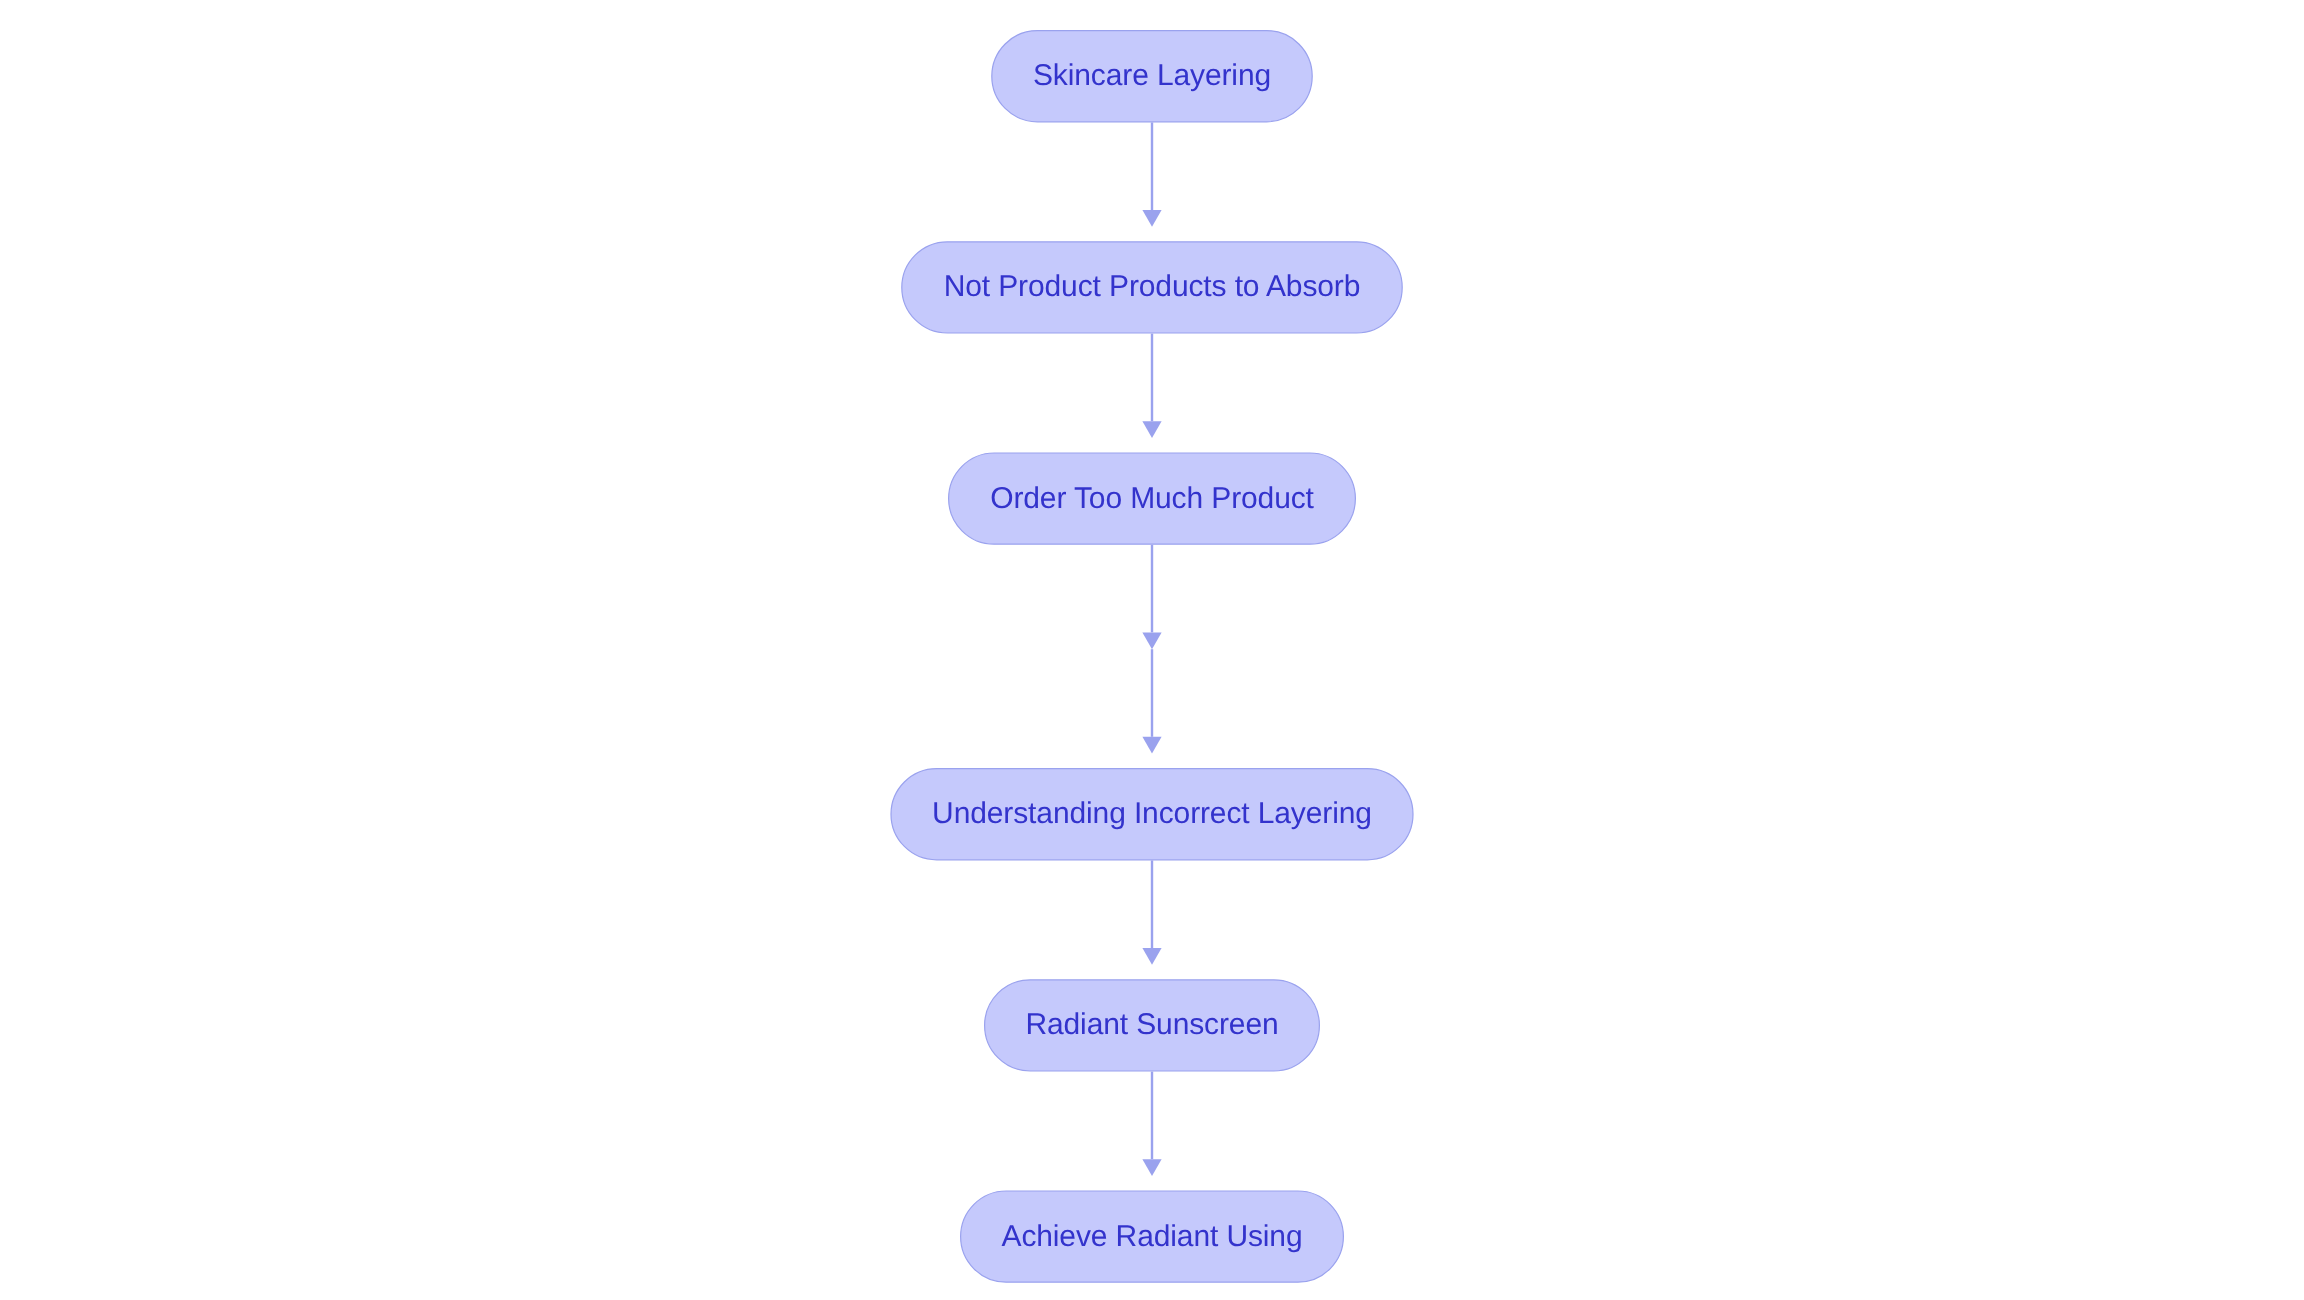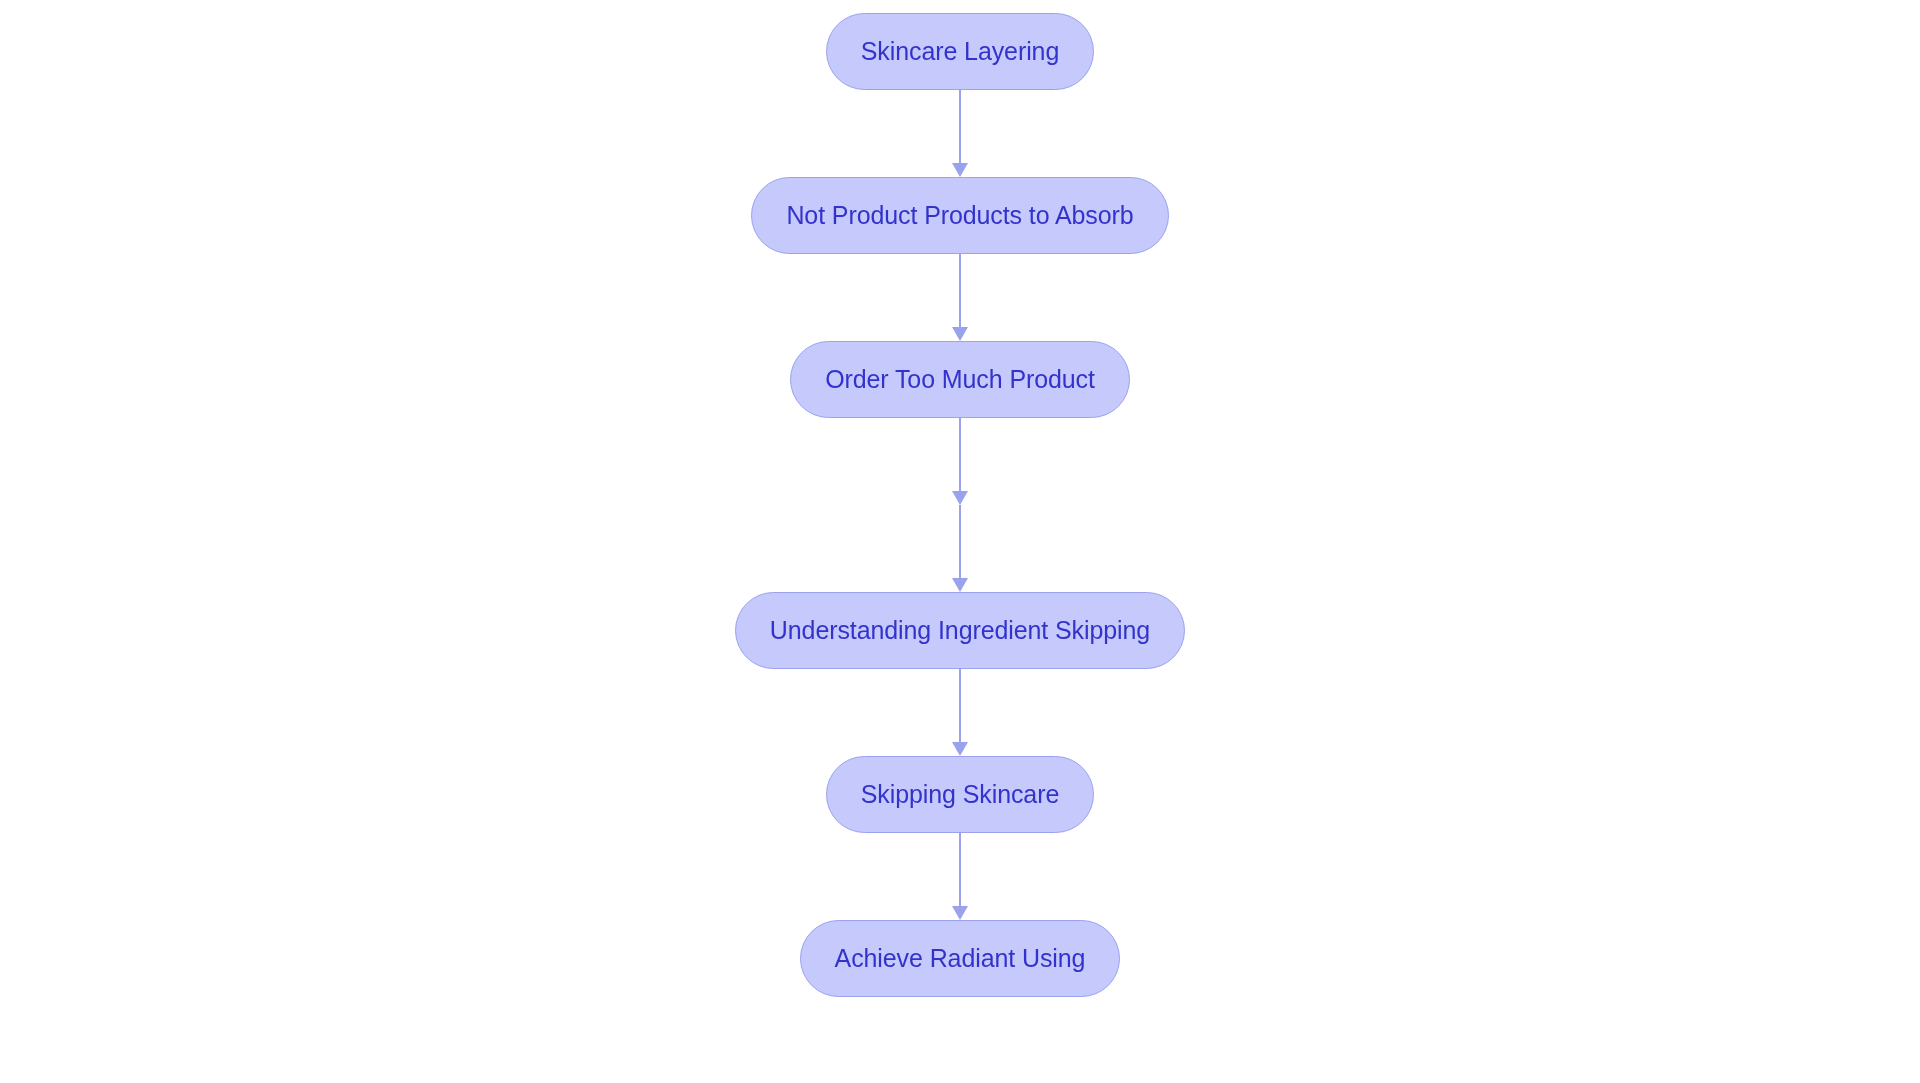--- a/index.html
+++ b/index.html
@@ -40,20 +40,21 @@
     box-sizing: border-box;
     height: 77px;
     background: #c5c9fc;
     border: 1px solid #9aa2ee;
     border-radius: 40px;
     display: flex;
     align-items: center;
     justify-content: center;
     padding: 0 34px;
     flex: none;
+    margin-top: 12px;
   }
 
   .flow-node-label {
     color: #3333cc;
     font-family: "Liberation Sans", sans-serif;
     font-size: 25px;
     line-height: 1;
     white-space: nowrap;
     letter-spacing: -0.1px;
   }
@@ -118,30 +119,30 @@
       <div class="conn-head"></div>
     </div>
 
 
     <div class="flow-connector">
       <div class="conn-line"></div>
       <div class="conn-head"></div>
     </div>
 
     <div class="flow-node">
-      <span class="flow-node-label">Understanding Ingredient Skipping</span>
+      <span class="flow-node-label">Understanding Incorrect Layering</span>
     </div>
 
     <div class="flow-connector">
       <div class="conn-line"></div>
       <div class="conn-head"></div>
     </div>
 
     <div class="flow-node">
-      <span class="flow-node-label">Skipping Skincare</span>
+      <span class="flow-node-label">Radiant Sunscreen</span>
     </div>
 
     <div class="flow-connector">
       <div class="conn-line"></div>
       <div class="conn-head"></div>
     </div>
 
     <div class="flow-node">
       <span class="flow-node-label">Achieve Radiant Using</span>
     </div>

